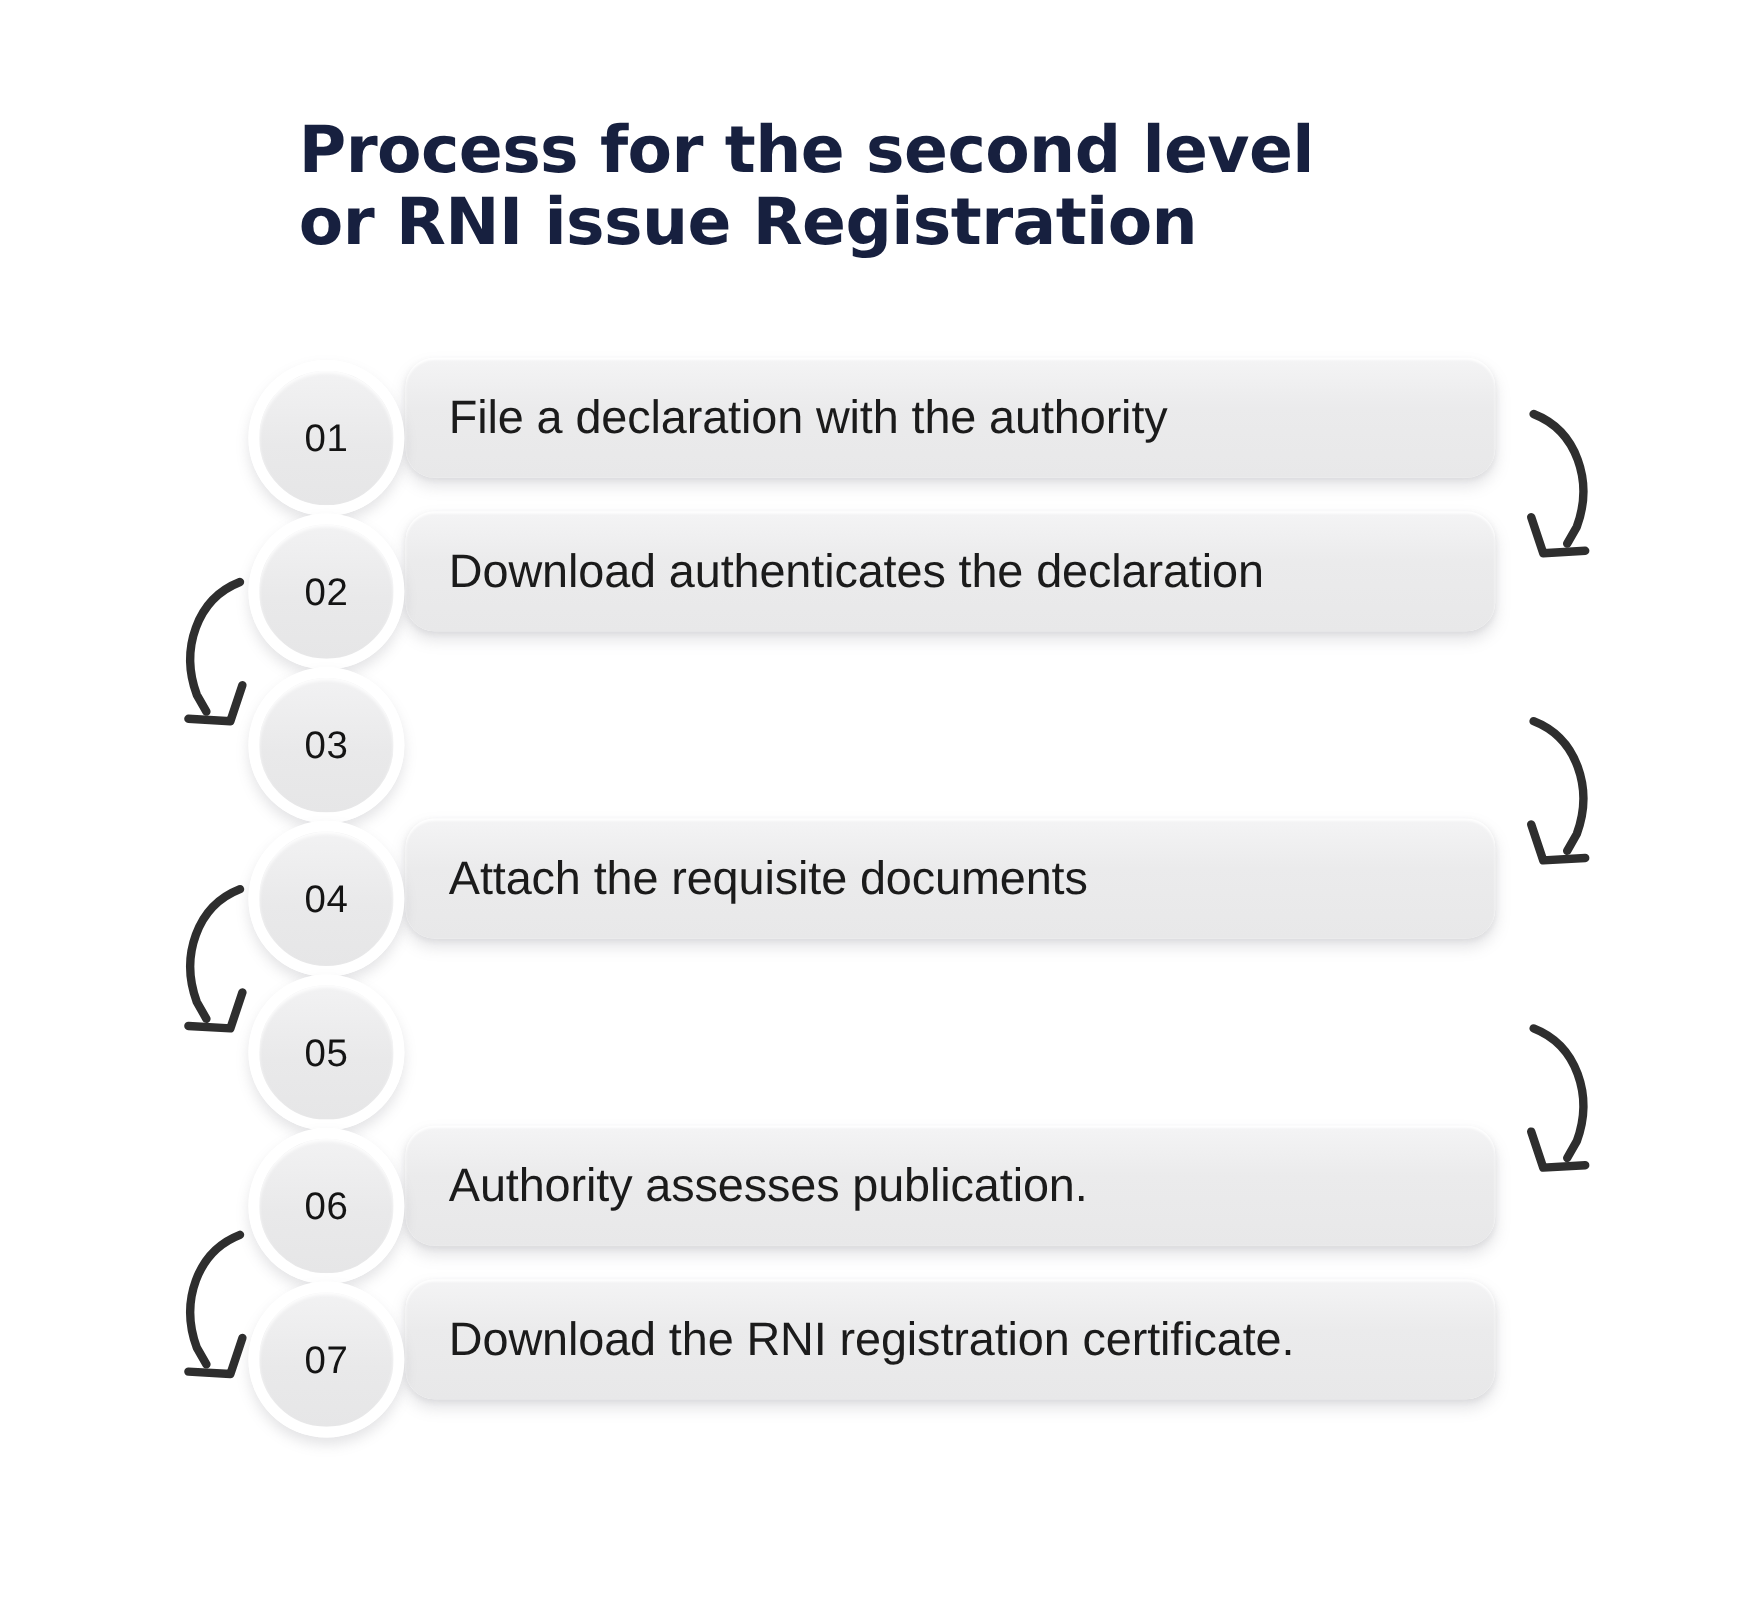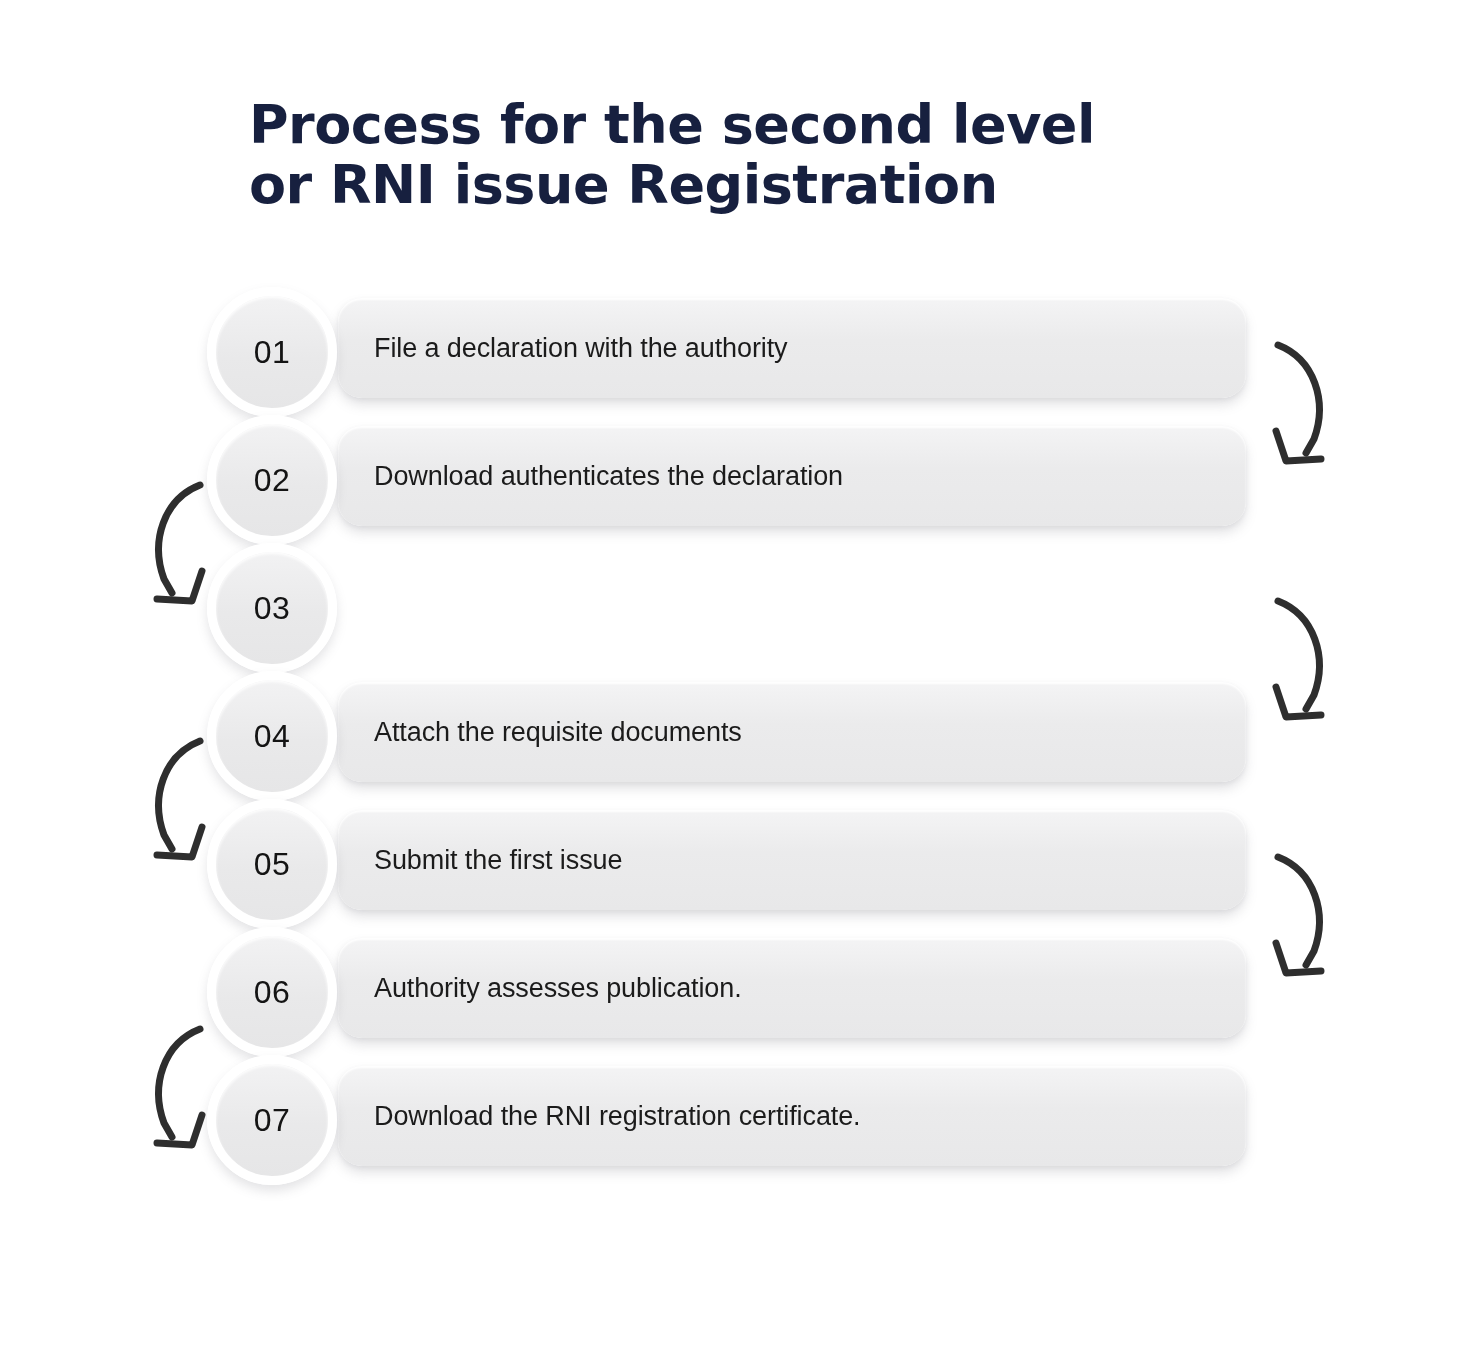--- a/index.html
+++ b/index.html
@@ -69,32 +69,32 @@
       inset 0 2px 2px rgba(255,255,255,0.95);
     display: flex;
     align-items: center;
     box-sizing: border-box;
     padding-left: 36px;
   }
 
   .bar-text {
     color: #1b1b1b;
     font-family: "Liberation Sans", sans-serif;
-    font-size: 27px;
+    font-size: 39px;
     font-weight: 400;
     line-height: 1;
     letter-spacing: -0.1px;
     white-space: nowrap;
   }
 
   
   .circle {
     position: absolute;
     left: 207px;
-    top: 4px;
+    top: 17px;
     width: 130px;
     height: 130px;
     border-radius: 50%;
     background: linear-gradient(180deg, #f2f2f3 0%, #e9e9ea 55%, #e6e6e7 100%);
     border: 9px solid #ffffff;
     box-sizing: border-box;
     box-shadow:
       0 6px 11px rgba(120,120,130,0.20),
       inset 0 2px 3px rgba(255,255,255,0.9);
     display: flex;
@@ -165,23 +165,20 @@
     <div class="step-row" style="top:667px;">
       <div class="bar">
         <span class="bar-text">Attach the requisite documents</span>
       </div>
       <div class="circle">
         <span class="circle-num">04</span>
       </div>
     </div>
 
     <div class="step-row" style="top:795px;">
-      <div class="bar">
-        <span class="bar-text">Submit the first issue</span>
-      </div>
       <div class="circle">
         <span class="circle-num">05</span>
       </div>
     </div>
 
     <div class="step-row" style="top:923px;">
       <div class="bar">
         <span class="bar-text">Authority assesses publication.</span>
       </div>
       <div class="circle">

